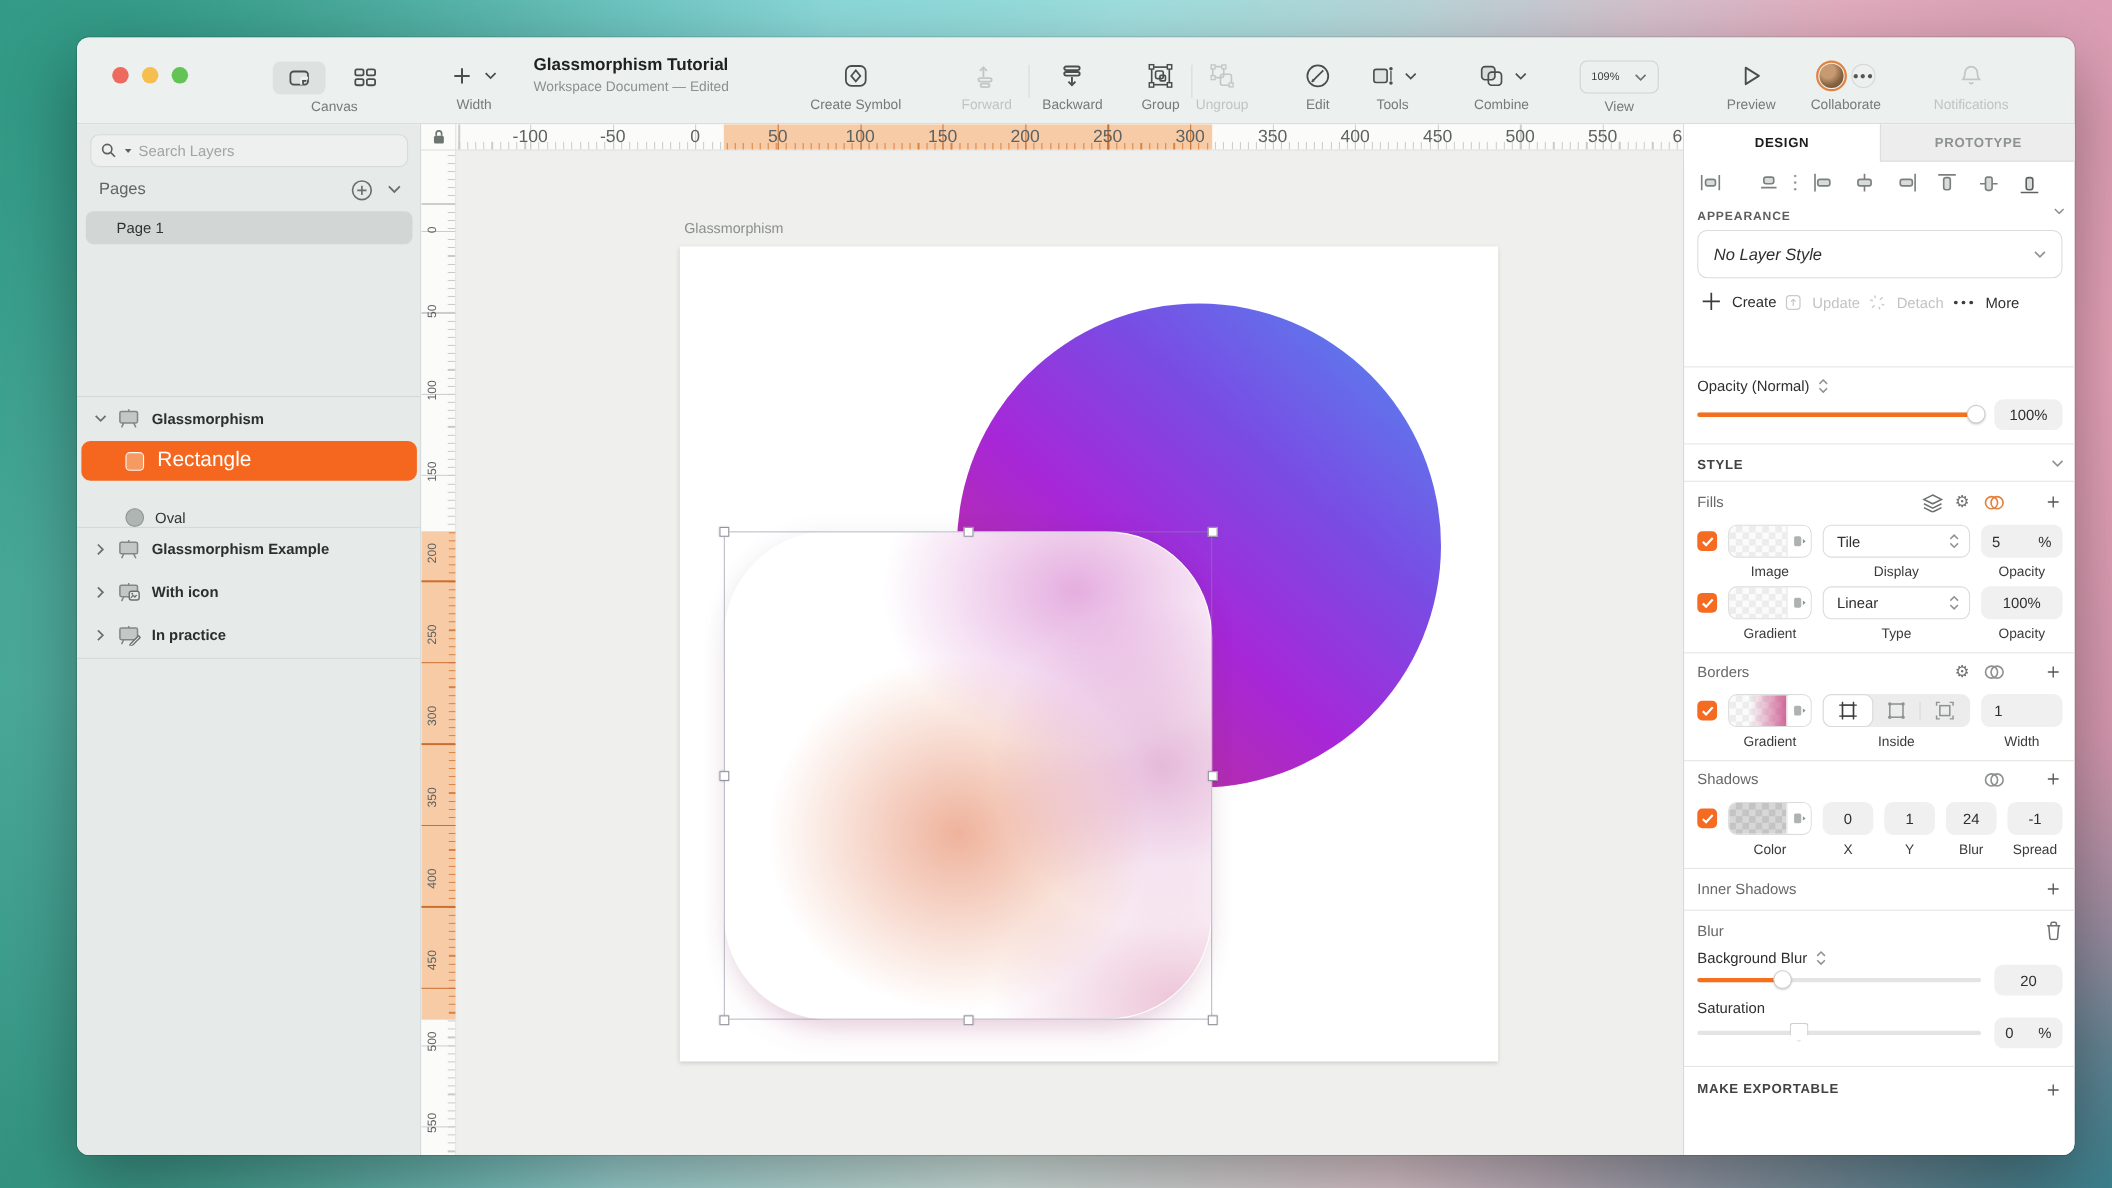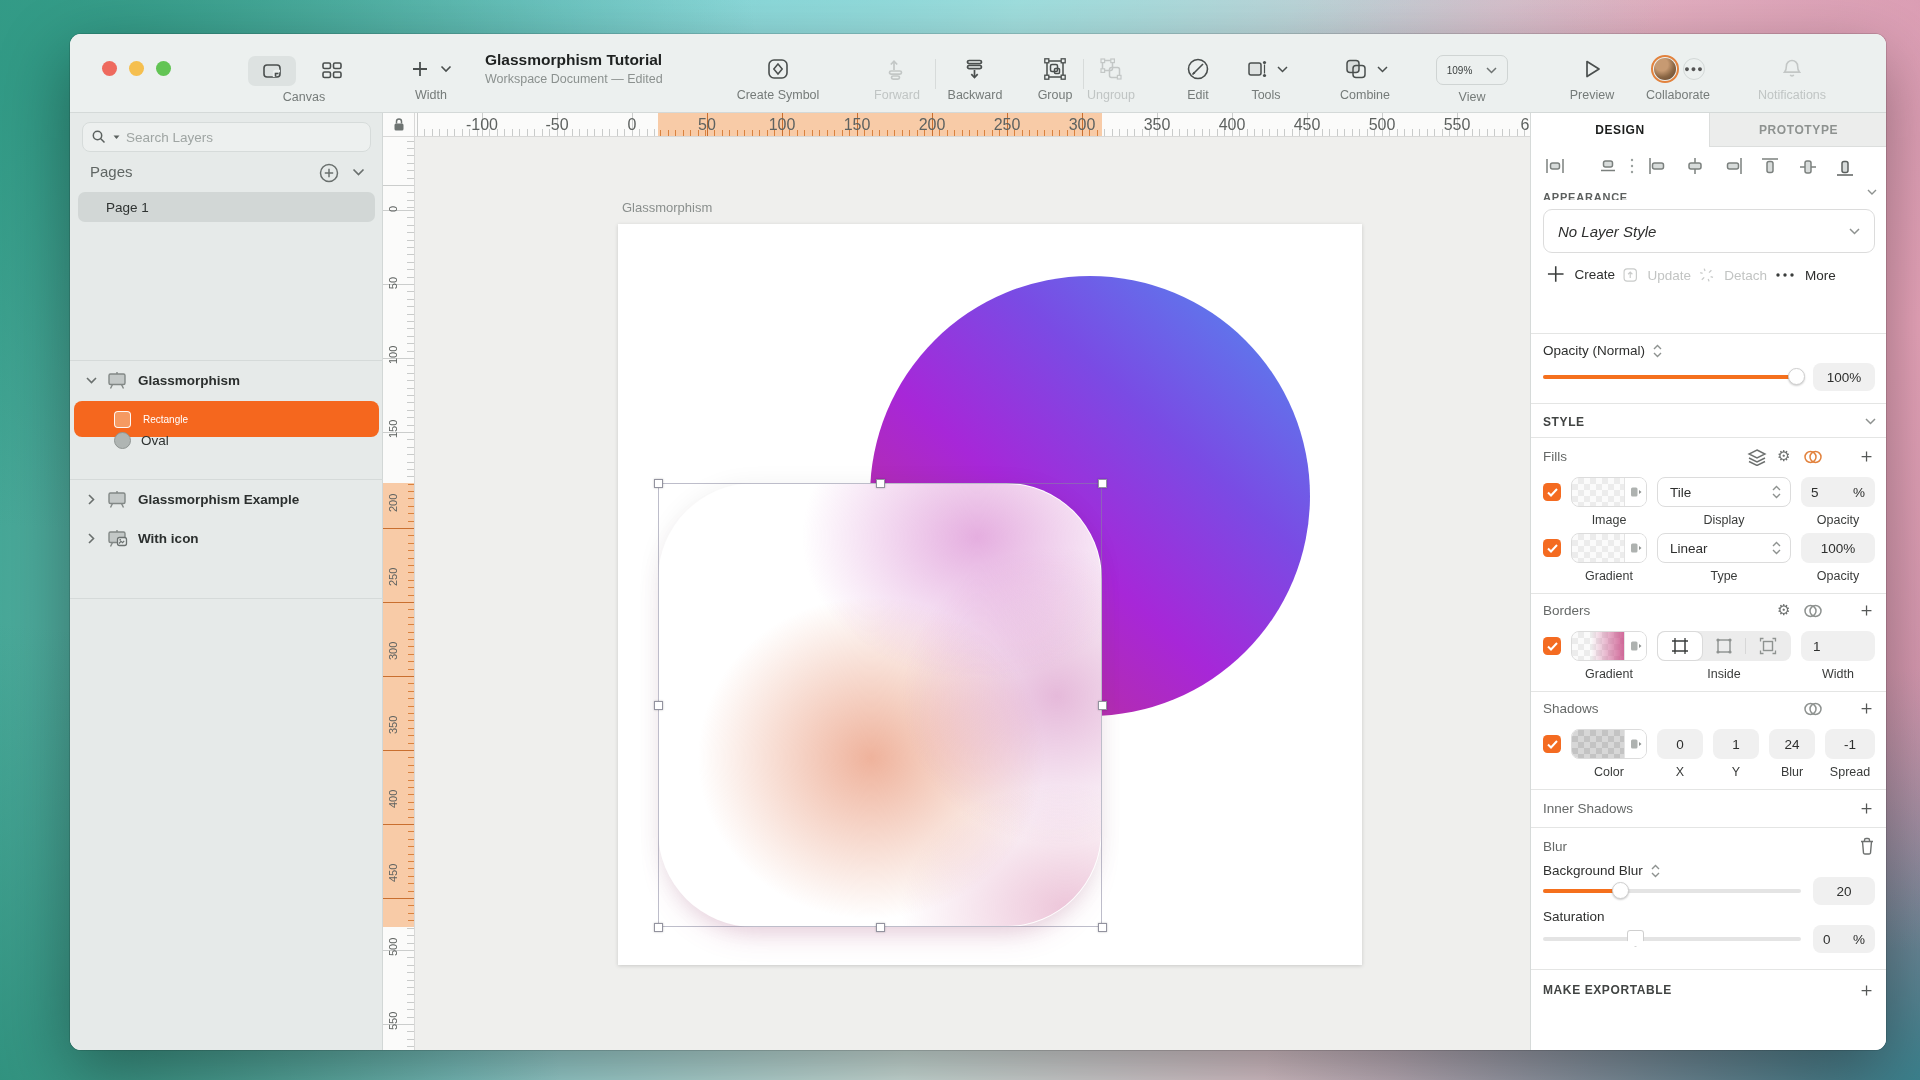--- a/index.html
+++ b/index.html
@@ -51,21 +51,21 @@
   .search input::placeholder { color:#9FA5A3; }
   .pages-hd { position:absolute; left:20px; top:50px; font-size:15px; color:#606664; }
   .page-row { position:absolute; left:8px; top:79px; width:297px; height:30px; background:#D2D7D6; border-radius:7px;
     display:flex; align-items:center; padding-left:28px; font-size:13.5px; color:#2F3332; }
   .side-div { position:absolute; left:0; width:313px; height:1px; background:#D5DAD9; }
   .layer-row { position:absolute; left:0; width:313px; height:38px; display:flex; align-items:center; font-size:13.5px; color:#2F3332; }
   .layer-row .chev { width:14px; margin-left:14px; display:flex; justify-content:center; }
   .layer-row .lico { margin-left:8px; display:flex; }
   .layer-row .llabel { margin-left:10px; }
   .row-selected { position:absolute; left:4px; width:305px; height:36px; background:#F5671E; border-radius:8px;
-    display:flex; align-items:center; color:#fff; font-size:10px; }
+    display:flex; align-items:center; color:#fff; font-size:19px; }
   .oval-dot { width:17px; height:17px; border-radius:50%; background:#AFB5B3; border:1px solid #8F9593; }
   .rect-thumb { width:17px; height:17px; border-radius:4px; background:#F59A62; border:1.6px solid rgba(255,255,255,.92); }
 
   
   .ruler-corner { position:absolute; left:313px; top:79px; width:32px; height:24px; background:#FBFBFA;
     border-right:1px solid #D8D8D7; border-bottom:1px solid #D8D8D7; display:flex; align-items:center; justify-content:center; }
   .hruler { position:absolute; left:345px; top:79px; width:1115px; height:24px; background:#FBFBFA; border-bottom:1px solid #D8D8D7; overflow:hidden; }
   .hruler .minor { position:absolute; left:0; right:0; bottom:0; height:7px;
     background:repeating-linear-gradient(to right, #C9CBCA 0 1px, transparent 1px 7.5px); background-position-x:67px; }
   .hruler .major { position:absolute; inset:0;
@@ -394,21 +394,21 @@
       <span class="llabel" style="font-weight:bold;color:#2B2F2E;">Glassmorphism</span>
     </div>
 
     <div class="row-selected" style="top:288px;">
       <span style="margin-left:40px;display:flex;">
             <span class="rect-thumb"></span>
           </span>
       <span style="margin-left:12px;">Rectangle</span>
     </div>
 
-    <div class="layer-row" style="top:308px;">
+    <div class="layer-row" style="top:338px;">
       <span style="margin-left:44px;display:flex;">
             <span class="oval-dot"></span>
           </span>
       <span class="llabel">Oval</span>
     </div>
 
     <div class="side-div" style="top:366px;"></div>
 
     <div class="layer-row" style="top:367px;">
       <span class="chev">
@@ -436,20 +436,35 @@
               <rect x="3" y="3" width="16" height="10.5" rx="1.5" fill="#C3C8C7" stroke="#828886" stroke-width="1.4"></rect>
               <path d="M11 1v2M6.5 13.5 4.5 17.5" stroke="#828886" stroke-width="1.4"></path>
               <rect x="11.5" y="8.5" width="9" height="8" rx="2" fill="#E6EAE9" stroke="#6B7170" stroke-width="1.3"></rect>
               <path d="M13 14.5l2-2.2 1.6 1.4 1.6-1.8" fill="none" stroke="#6B7170" stroke-width="1.2"></path>
               <circle cx="14.2" cy="10.8" r="0.9" fill="#6B7170"></circle>
             </svg>
           </span>
       <span class="llabel" style="font-weight:bold;color:#2B2F2E;">With icon</span>
     </div>
 
+    <div class="layer-row" style="top:445px;">
+      <span class="chev">
+            <svg width="7" height="11" viewBox="0 0 7 11">
+              <path d="M1 1l4.5 4.5L1 10" stroke="#6A706E" stroke-width="1.6" fill="none"></path>
+            </svg>
+          </span>
+      <span class="lico">
+            <svg width="22" height="19" viewBox="0 0 22 19">
+              <rect x="3" y="3" width="16" height="10.5" rx="1.5" fill="#C3C8C7" stroke="#828886" stroke-width="1.4"></rect>
+              <path d="M11 1v2M6.5 13.5 4.5 17.5" stroke="#828886" stroke-width="1.4"></path>
+              <path d="M12.5 17.5 20 10l1.5 1.5-7.5 7.5-2.3.8z" fill="#E6EAE9" stroke="#6B7170" stroke-width="1.2"></path>
+            </svg>
+          </span>
+      <span class="llabel" style="font-weight:bold;color:#2B2F2E;">In practice</span>
+    </div>
     <div class="side-div" style="top:485px;"></div>
   </div>
 
   <div class="ruler-corner">
     <svg width="14" height="15" viewBox="0 0 14 15">
           <rect x="2.5" y="6.5" width="9" height="7" rx="1.5" fill="#6E7472"></rect>
           <path d="M4.5 6.5V4.5a2.5 2.5 0 0 1 5 0v2" fill="none" stroke="#6E7472" stroke-width="1.5"></path>
         </svg>
   </div>
   <div class="hruler">

